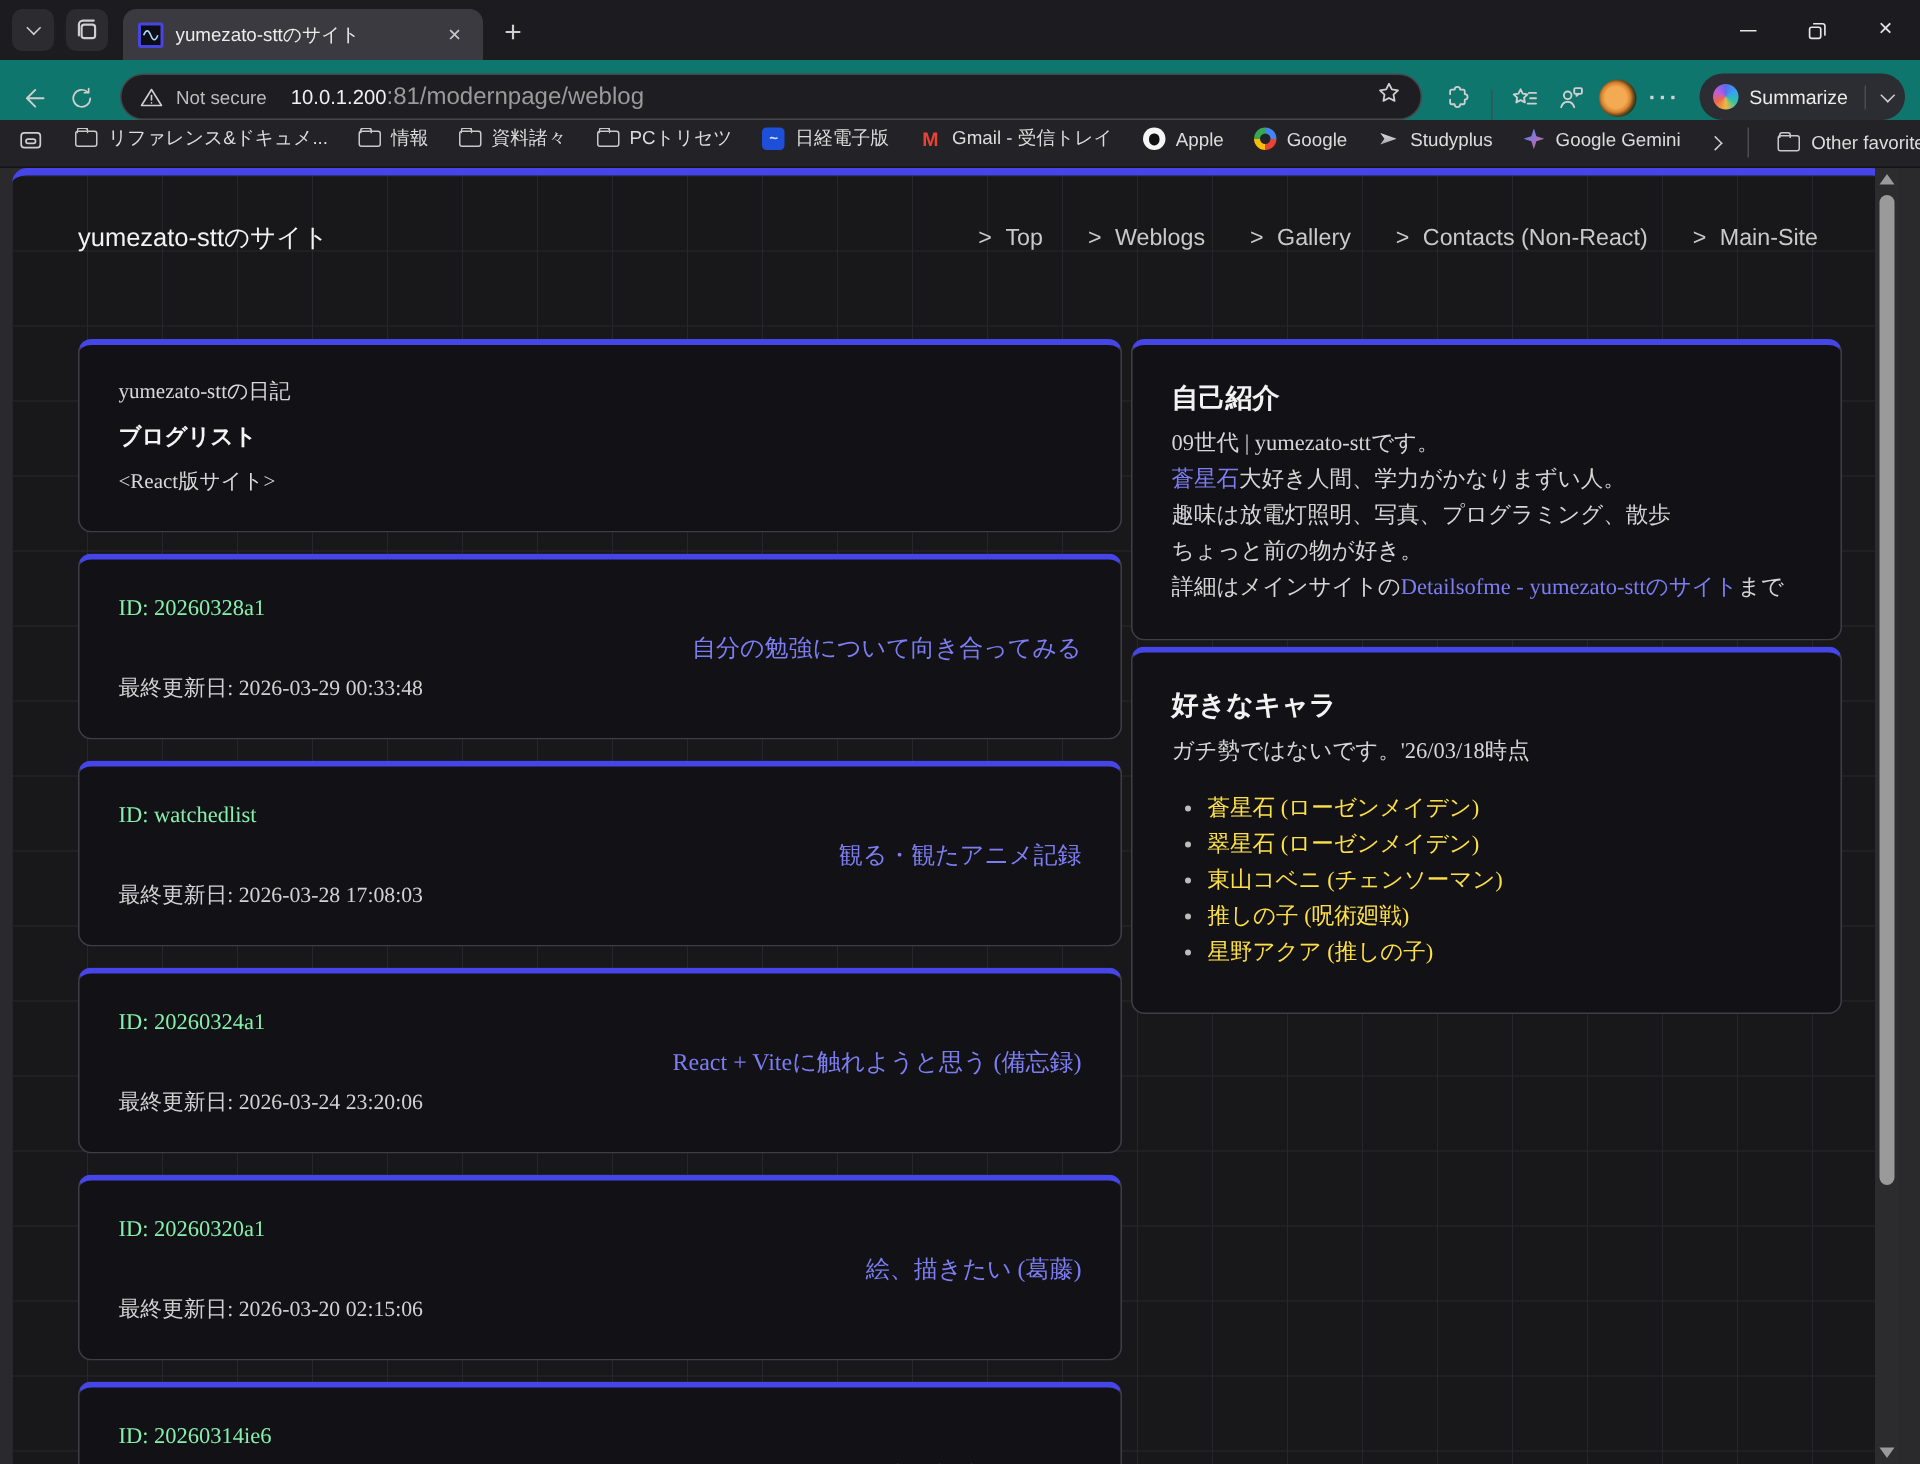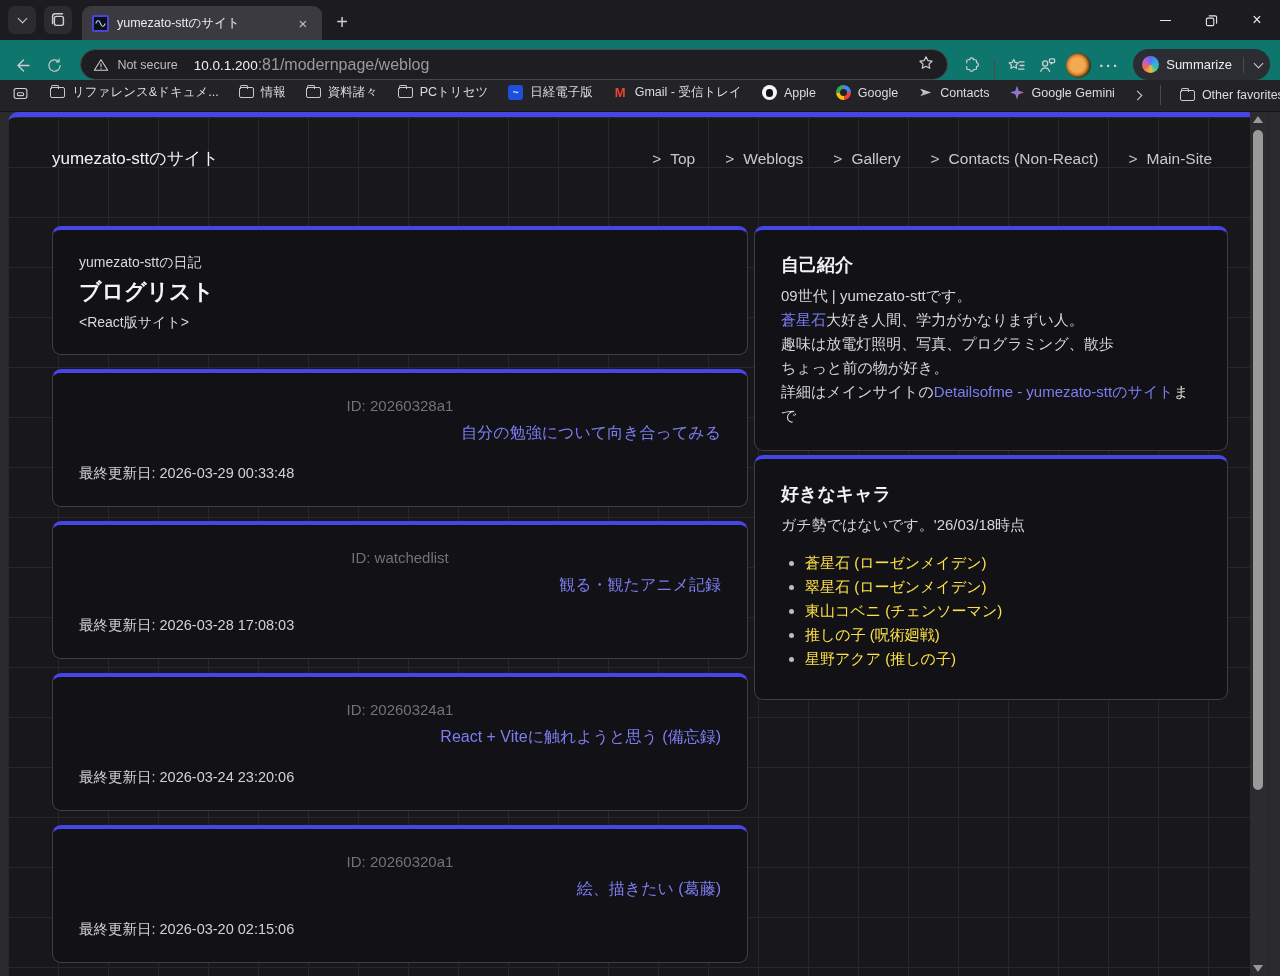--- a/index.html
+++ b/index.html
@@ -84,29 +84,29 @@
   .site-title { color:#f2f2f2; font-size:17px; font-weight:500; }
   .site-nav { display:flex; gap:30px; }
   .nav-item { display:flex; gap:9px; font-size:15.5px; color:#c9c9c9; text-decoration:none; }
   .nav-prefix { color:#c9c9c9; }
 
   .content { display:flex; gap:6px; padding:56px 30px 0 44px; align-items:flex-start; }
   .col-left { width:696px; display:flex; flex-direction:column; gap:14px; }
   .col-right { flex:1; display:flex; flex-direction:column; gap:4px; }
 
   .card { background:#121216; border:1px solid #3e3e46; border-top:4px solid #4545e8;
-    border-radius:9px; padding:22px 26px; }
+    border-radius:9px; padding:22px 26px;font-family:Liberation Serif, serif; }
   .blog-sub { color:#d9d9d9; font-size:14px; line-height:20px; }
-  .blog-title { color:#f4f4f4; font-size:22px; font-weight:600; line-height:30px; margin-top:5px; }
+  .blog-title { color:#f4f4f4; font-size:15px; font-weight:600; line-height:30px; margin-top:5px; }
   .blog-note { color:#d9d9d9; font-size:14px; line-height:20px; margin-top:5px; }
 
-  .entry-id { color:#737373; font-size:15px; line-height:22px;text-align:center; }
+  .entry-id { color:#86efac; font-size:15px; line-height:22px; }
   .entry-title { display:block; color:#7d7df2; font-size:16px; line-height:26px; margin-top:3px;
     text-decoration:none;text-align:right; }
-  .entry-date { color:#d2d2d2; font-size:14.5px; line-height:22px; margin-top:16px; }
+  .entry-date { color:#d2d2d2; font-size:14.5px; line-height:22px; margin-top:2px; }
 
   .side-h { color:#f2f2f2; font-size:18px; font-weight:600; line-height:26px; margin-bottom:6px; }
   .side-text { color:#d6d6d6; font-size:15px; line-height:24px; }
   .inline-link { color:#7d7df2; text-decoration:none; }
   .fav-note { color:#d6d6d6; font-size:15px; line-height:24px; }
   .fav-list { margin:14px 0 6px 24px; }
   .fav-item { color:#fde047; font-size:15px; line-height:24px; }
   .fav-item::marker { color:#bdbdbd; }
 
   
@@ -254,21 +254,21 @@
       <div class="bm-item">
     <span class="bmi ico-apple"></span>
     <span class="bm-label">Apple</span>
   </div>
       <div class="bm-item">
     <span class="bmi ico-google"></span>
     <span class="bm-label">Google</span>
   </div>
       <div class="bm-item">
     <span class="bmi ico-studyplus"></span>
-    <span class="bm-label">Contacts</span>
+    <span class="bm-label">Studyplus</span>
   </div>
       <div class="bm-item">
     <span class="bmi ico-gemini"></span>
     <span class="bm-label">Google Gemini</span>
   </div>
     </div>
   <div class="bm-right">
     <div class="nav-ico" style="width:24px">
       <span class="chev-r"></span>
     </div>

